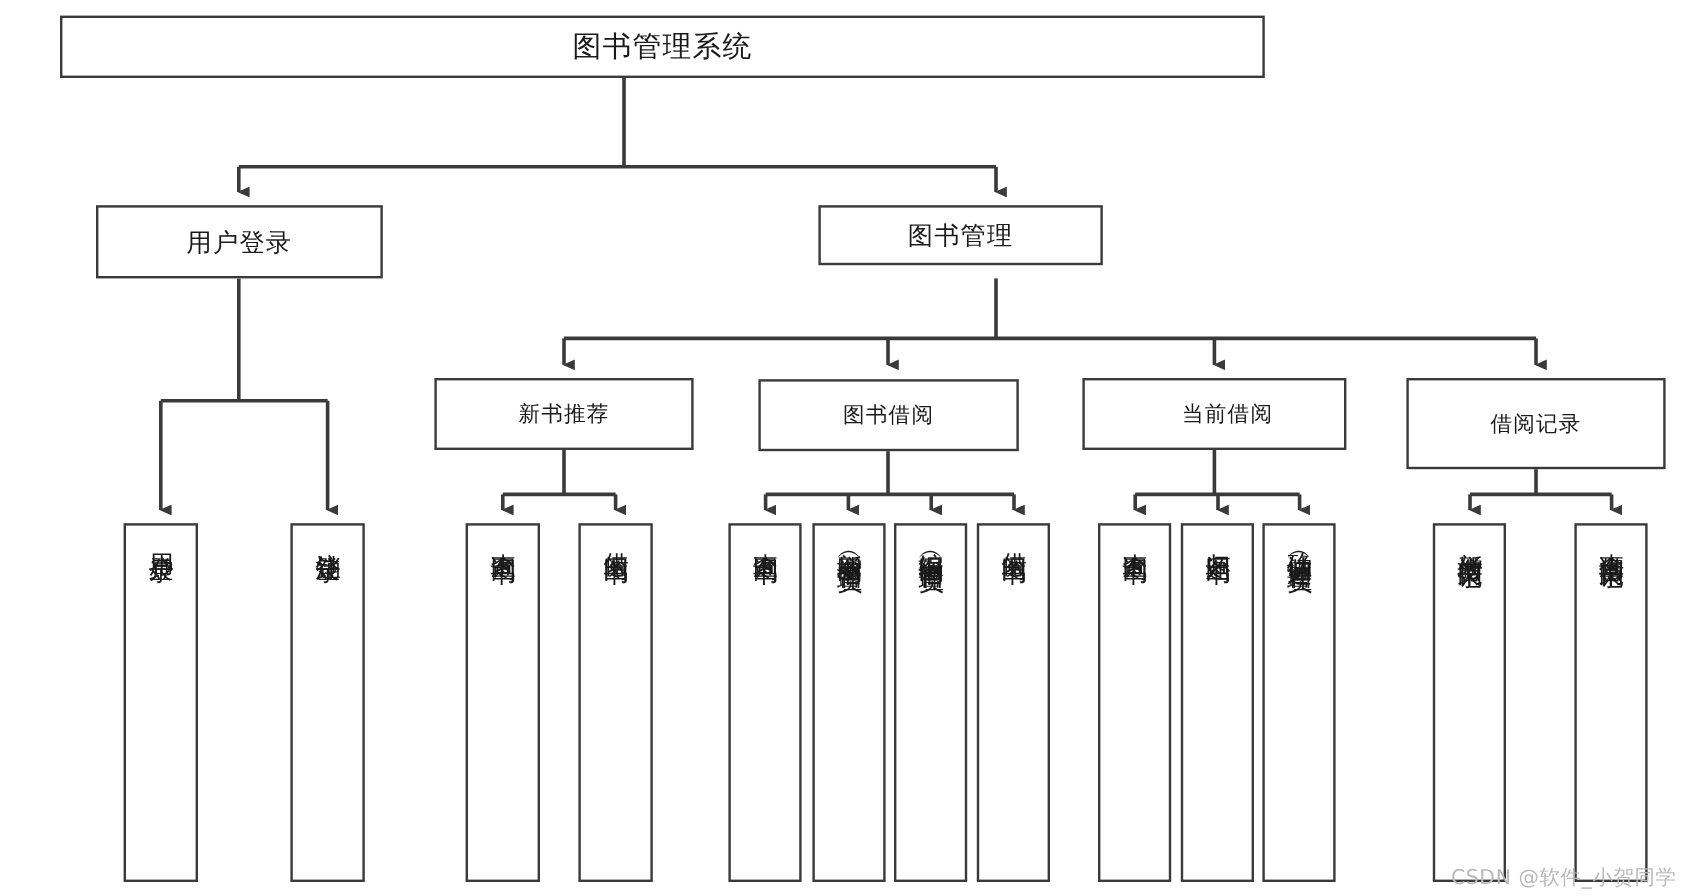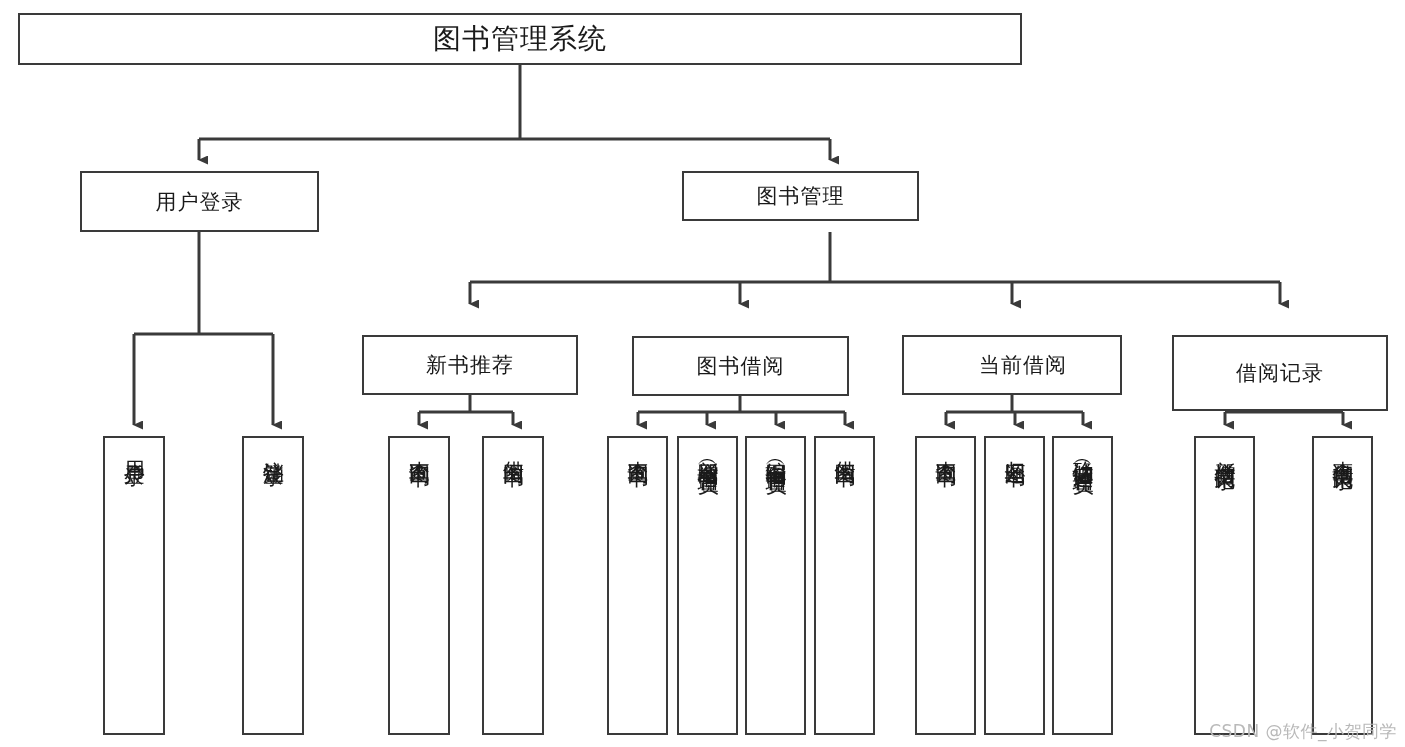--- a/index.html
+++ b/index.html
@@ -29,28 +29,28 @@
     position: absolute;
     box-sizing: border-box;
     border: 2px solid #3a3a3a;
     background: #ffffff;
     display: flex;
     align-items: center;
     justify-content: center;
     color: #1a1a1a;
   }
   .node-box.level-root {
-    font-size: 28px;
+    font-size: 24px;
+    margin-left: 32px;
   }
   .node-box.level-2 {
     font-size: 21px;
   }
   .node-box.level-3 {
-    font-size: 21px;
-    margin-top: 20px;
+    font-size: 18px;
   }
   .node-box.leaf {
     font-size: 21px;
     align-items: flex-start;
     justify-content: center;
     padding-top: 6px;
   }
   .vlabel {
     writing-mode: vertical-rl;
     text-orientation: upright;

